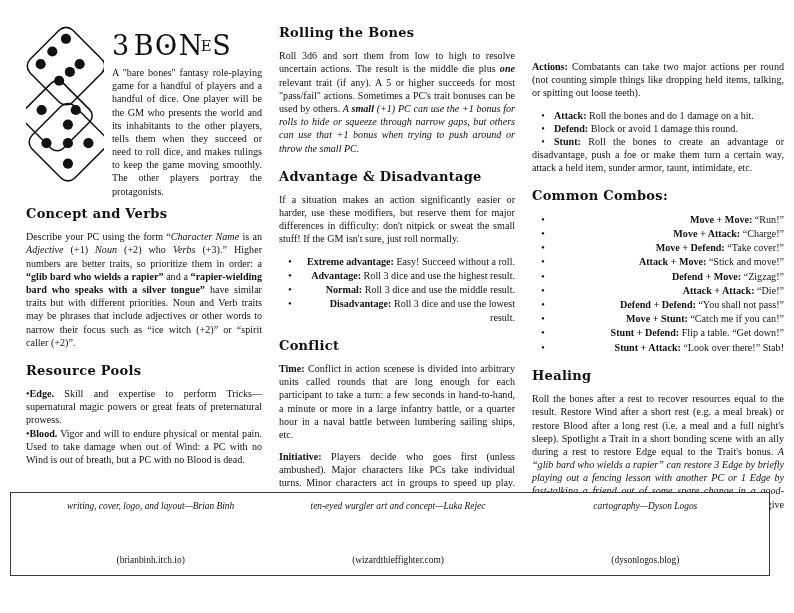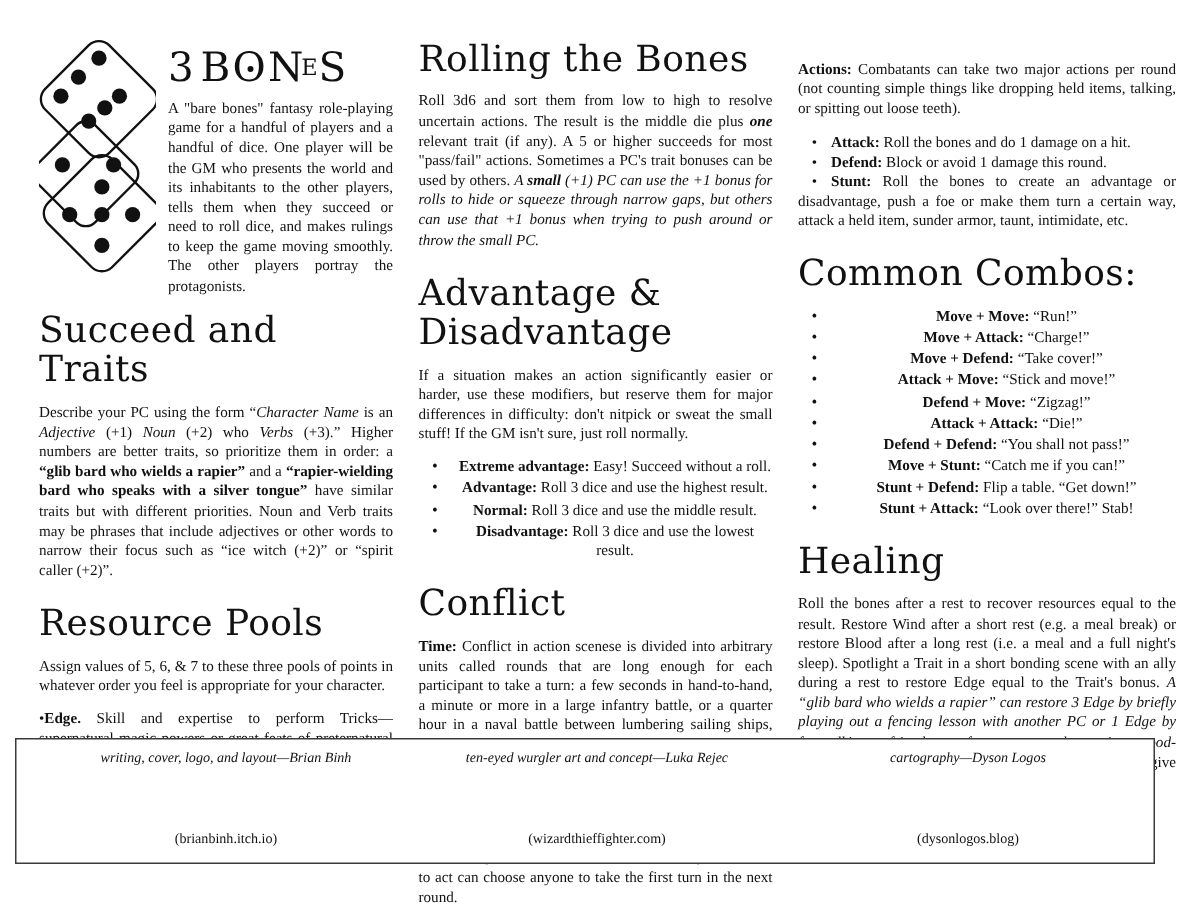--- a/index.html
+++ b/index.html
@@ -73,22 +73,22 @@
   .logo-title .small-e {
     font-size: 15px;
     vertical-align: 4px;
     margin-left: -3px;
     margin-right: -1px;
   }
 
   
   h2.section {
     font-family: "DejaVu Serif", serif;
-    font-weight: 400;
-    font-size: 24px;
+    font-weight: 700;
+    font-size: 13px;
     line-height: 1.1;
     margin: 15px 0 9px 0;
     letter-spacing: 0.3px;
   }
 
   p.body {
     font-size: 10.1px;
     line-height: 1.305;
     margin: 0 0 9px 0;
     text-align: justify;
@@ -105,21 +105,21 @@
     list-style: none;
     margin: 0 0 8px 0;
     padding: 0;
   }
   ul.bullets li {
     font-size: 10.1px;
     line-height: 1.31;
     padding-left: 26px;
     position: relative;
     margin-bottom: 1px;
-    text-align: center;
+    text-align: right;
   }
   ul.bullets li::before {
     content: "\2022";
     position: absolute;
     left: 9px;
     top: -1px;
     font-size: 11px;
   }
 
   
@@ -197,25 +197,24 @@
           </svg>
         </div>
 
         <div class="masthead-text">
           <div class="logo-title"><span class="num">3</span><span>B</span><span class="pip-o"><span>O</span><span class="pip"></span></span><span>N</span><span class="small-e">E</span><span>S</span></div>
 
           <p class="body lead">A "bare bones" fantasy role-playing game for a handful of players and a handful of dice. One player will be the GM who presents the world and its inhabitants to the other players, tells them when they succeed or need to roll dice, and makes rulings to keep the game moving smoothly. The other players portray the protagonists.</p>
         </div>
       </div>
 
-      <h2 class="section">Succeed and Traits</h2>
+      <h2 class="section">Concept and Verbs</h2>
       <p class="body"><span>Describe your PC using the form “</span><i>Character Name</i><span> is an </span><i>Adjective</i><span> (+1) </span><i>Noun</i><span> (+2) who </span><i>Verbs</i><span> (+3).” Higher numbers are better traits, so prioritize them in order: a </span><b>“glib bard who wields a rapier”</b><span> and a </span><b>“rapier-wielding bard who speaks with a silver tongue”</b><span> have similar traits but with different priorities. Noun and Verb traits may be phrases that include adjectives or other words to narrow their focus such as “ice witch (+2)” or “spirit caller (+2)”.</span></p>
 
       <h2 class="section">Resource Pools</h2>
-      <p class="body">Assign values of 5, 6, &amp; 7 to these three pools of points in whatever order you feel is appropriate for your character.</p>
 
       <p class="body tight"><span>•</span><b>Edge.</b><span> Skill and expertise to perform Tricks—supernatural magic powers or great feats of preternatural prowess.</span></p>
       <p class="body tight"><span>•</span><b>Blood.</b><span> Vigor and will to endure physical or mental pain. Used to take damage when out of Wind: a PC with no Wind is out of breath, but a PC with no Blood is dead.</span></p>
     </div>
 
     <div class="col c2">
 
       <h2 class="section" style="margin-top:4px">Rolling the Bones</h2>
       <p class="body"><span>Roll 3d6 and sort them from low to high to resolve uncertain actions. The result is the middle die plus </span><b><i>one</i></b><span> relevant trait (if any). A 5 or higher succeeds for most "pass/fail" actions. Sometimes a PC's trait bonuses can be used by others. </span><i>A </i><b><i>small</i></b><i> (+1) PC can use the +1 bonus for rolls to hide or squeeze through narrow gaps, but others can use that +1 bonus when trying to push around or throw the small PC.</i></p>
 
@@ -229,21 +228,21 @@
         <li><b>Disadvantage:</b><span> Roll 3 dice and use the lowest result.</span></li>
       </ul>
 
       <h2 class="section">Conflict</h2>
       <p class="body"><b>Time:</b><span> Conflict in action scenese is divided into arbitrary units called rounds that are long enough for each participant to take a turn: a few seconds in hand-to-hand, a minute or more in a large infantry battle, or a quarter hour in a naval battle between lumbering sailing ships, etc.</span></p>
       <p class="body"><b>Initiative:</b><span> Players decide who goes first (unless ambushed). Major characters like PCs take individual turns. Minor characters act in groups to speed up play. After each turn, the controlling player chooses who goes next among all those who haven't had a turn yet. The last to act can choose anyone to take the first turn in the next round.</span></p>
     </div>
 
     <div class="col c3">
 
-      <p class="body" style="margin-top:18px"><b>Actions:</b><span> Combatants can take two major actions per round (not counting simple things like dropping held items, talking, or spitting out loose teeth).</span></p>
+      <p class="body" style="margin-top:38px"><b>Actions:</b><span> Combatants can take two major actions per round (not counting simple things like dropping held items, talking, or spitting out loose teeth).</span></p>
 
       <ul class="actions">
         <li><span class="dot">•</span><b>Attack:</b><span> Roll the bones and do 1 damage on a hit.</span></li>
         <li><span class="dot">•</span><b>Defend:</b><span> Block or avoid 1 damage this round.</span></li>
         <li><span class="dot">•</span><b>Stunt:</b><span> Roll the bones to create an advantage or disadvantage, push a foe or make them turn a certain way, attack a held item, sunder armor, taunt, intimidate, etc.</span></li>
       </ul>
 
       <h2 class="section">Common Combos:</h2>
 
       <ul class="bullets">

